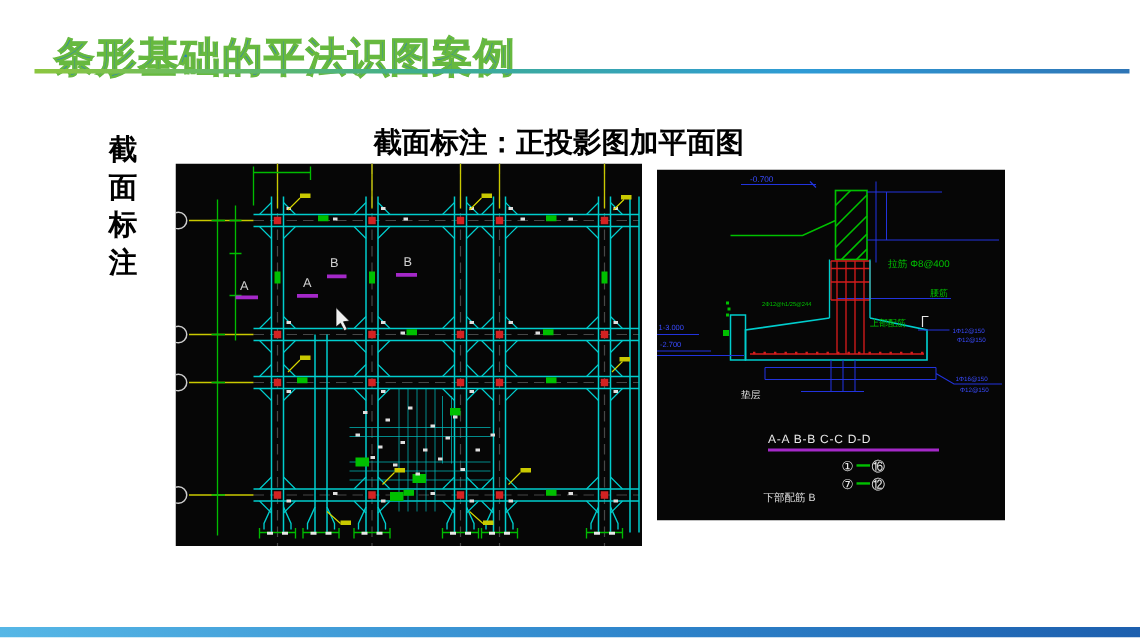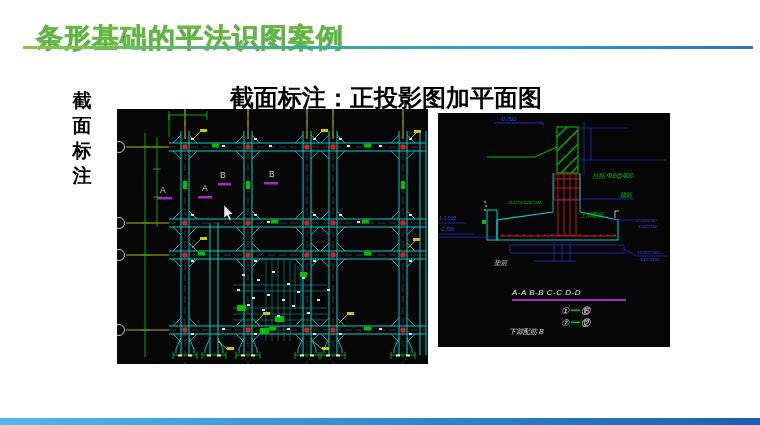--- a/index.html
+++ b/index.html
@@ -16,24 +16,24 @@
     position:absolute;left:23px;top:46px;width:730px;height:2.5px;
     background:linear-gradient(90deg,#8cc63f 0%,#3fae8f 35%,#2e9bd6 70%,#2e75b6 100%);
   }
   .vertical-label{
     position:absolute;left:71px;top:88px;width:22px;
     font-size:19px;font-weight:bold;color:#000;text-align:center;
   }
   .vertical-label span{display:block;line-height:25px;}
   .slide-heading{
     position:absolute;left:230px;top:82px;width:285px;
-    font-size:24px;font-weight:bold;color:#000;text-align:center;white-space:nowrap;
+    font-size:19px;font-weight:bold;color:#000;text-align:center;white-space:nowrap;
   }
   .plan-wrap{position:absolute;left:117px;top:109px;width:311px;height:255px;}
-  .section-wrap{position:absolute;left:438px;top:113px;width:275px;height:234px;font-style:italic;}
+  .section-wrap{position:absolute;left:438px;top:113px;width:275px;height:234px;}
   svg{display:block;}
   svg text{font-family:"Liberation Sans",sans-serif;}
   .bottom-bar{
     position:absolute;left:0;bottom:0;width:760px;height:7px;
     background:linear-gradient(90deg,#56b7e6 0%,#2f86cc 55%,#1d5fae 100%);
   }
 </style>
 </head>
 <body>
 

